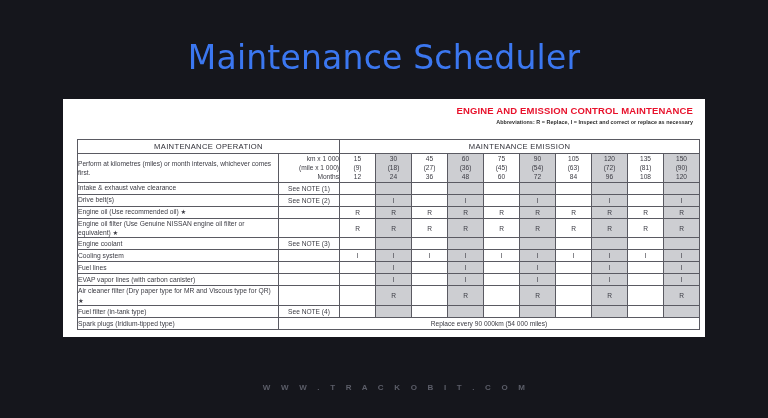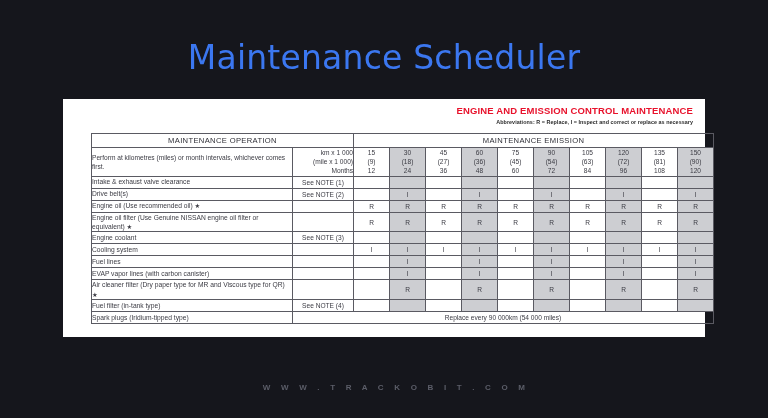--- a/index.html
+++ b/index.html
@@ -37,21 +37,21 @@
 
   
   .card {
     position: absolute;
     left: 63px;
     top: 99px;
     width: 642px;
     height: 238px;
     background: #ffffff;
     box-sizing: border-box;
-    padding: 6px 10px 4px 28px;
+    padding: 6px 10px 4px 14px;
   }
 
   .card-head {
     text-align: right;
     padding-right: 2px;
   }
   .card-head .hd-title {
     color: #e8122c;
     font-size: 9.5px;
     font-weight: bold;
@@ -63,21 +63,21 @@
     font-size: 5.4px;
     font-weight: bold;
     line-height: 10px;
     letter-spacing: 0.05px;
   }
 
   
   table.sched {
     border-collapse: collapse;
     width: 622px;
-    margin-top: 6px;
+    margin-top: 12px;
     table-layout: fixed;
     color: #3b3b43;
   }
   table.sched td, table.sched th {
     border: 0.8px solid #5a5a62;
     padding: 0;
     font-weight: normal;
     vertical-align: middle;
   }
   .c-op     { width: 201px; }

